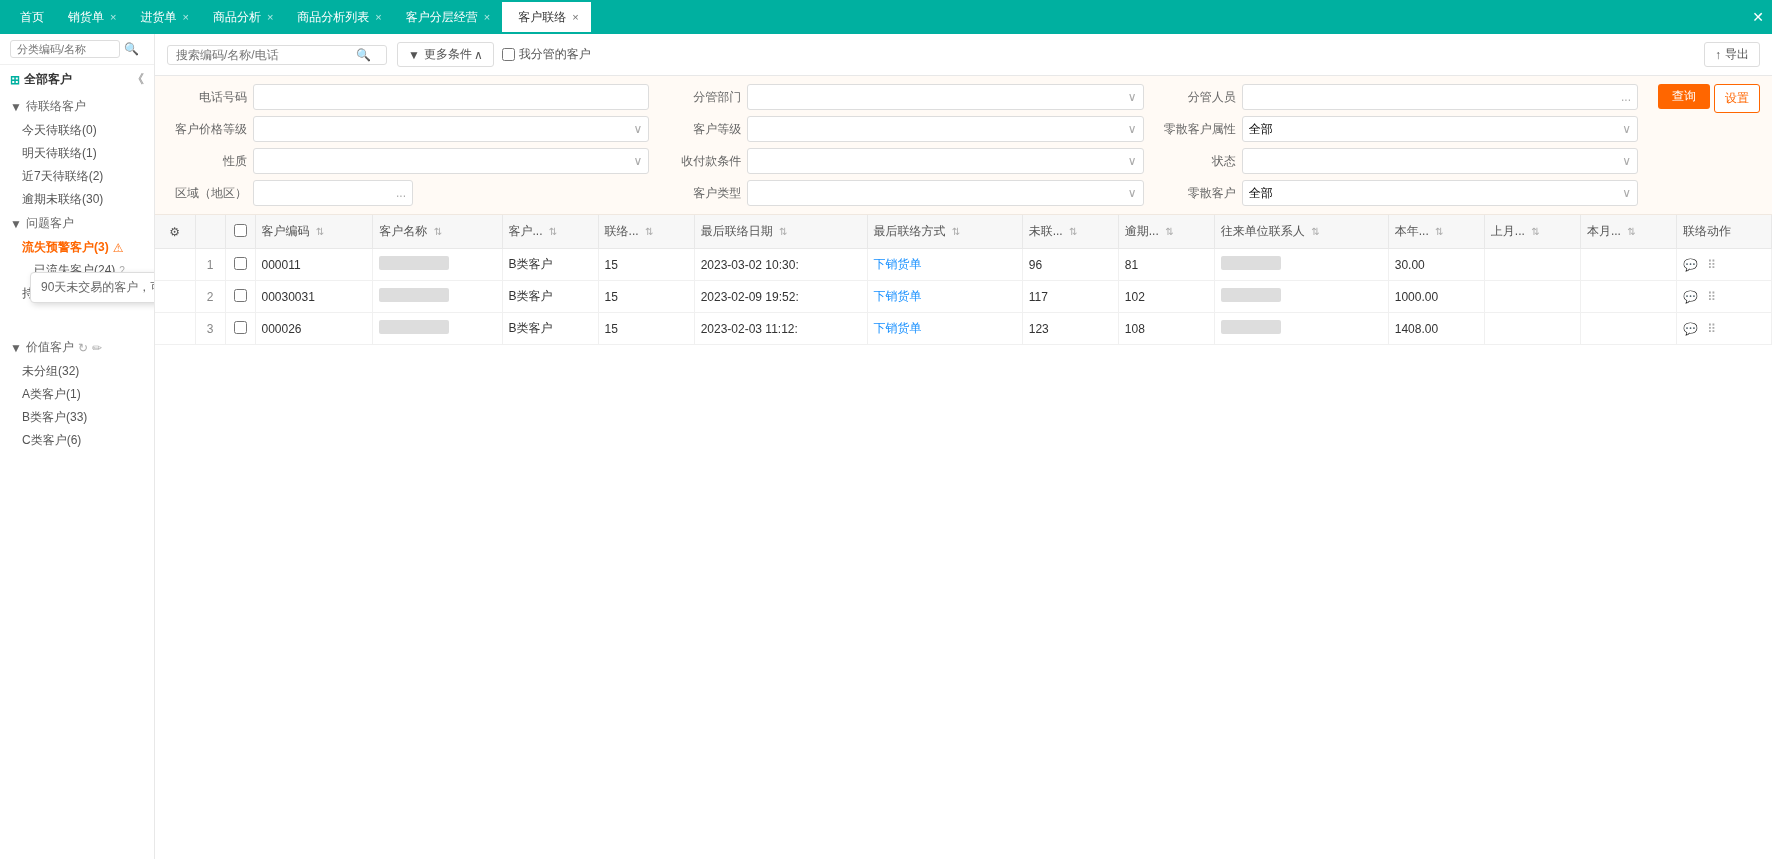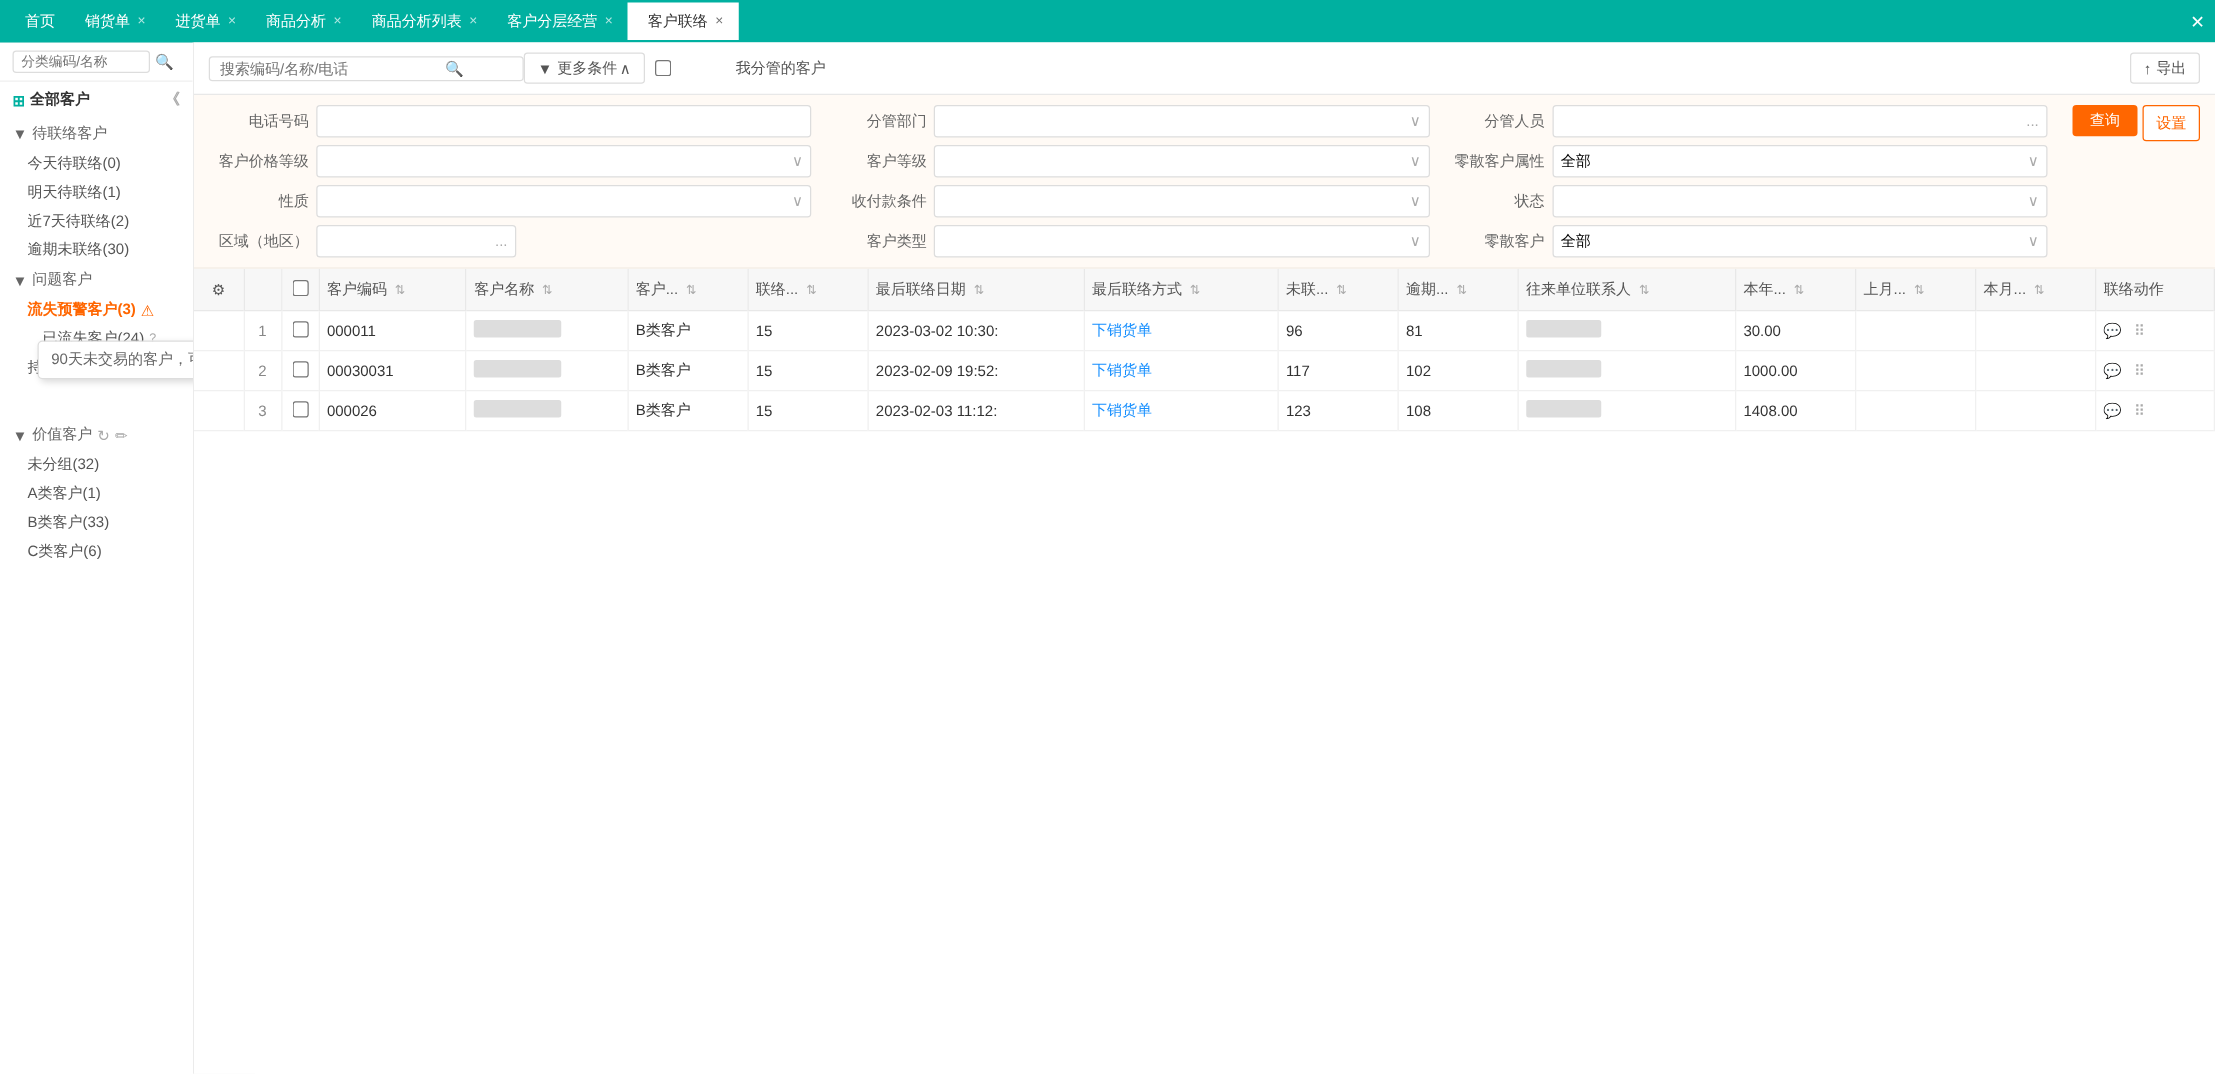--- a/index.html
+++ b/index.html
@@ -112,21 +112,22 @@
       padding: 8px 12px;
       border-bottom: 1px solid #e8e8e8;
       background: white;
     }
     .toolbar-search {
       display: flex;
       align-items: center;
       border: 1px solid #ddd;
       border-radius: 3px;
       padding: 2px 8px;
-      width: 252px;
+      width: 220px;
+      margin-right: 10px;
     }
     .toolbar-search input {
       border: none;
       outline: none;
       font-size: 12px;
       width: 180px;
     }
     .toolbar-btn {
       display: flex;
       align-items: center;
@@ -428,21 +429,21 @@
     <div class="toolbar">
       <div class="toolbar-search">
         <input type="text" style="border: none; outline: none; font-size: 12px; width: 180px;" placeholder="搜索编码/名称/电话">
         <span style="color:#ff6600;cursor:pointer;">🔍</span>
       </div>
       <div class="toolbar-btn">
         <span>▼</span>
         <span style="margin-left:4px;">更多条件</span>
         <span style="margin-left:2px;">∧</span>
       </div>
-      <label style="display:flex;align-items:center;cursor:pointer;font-size:12px;color:#555;gap:48px;">
+      <label style="display:flex;align-items:center;cursor:pointer;font-size:12px;color:#555;">
         <input type="checkbox" style="margin-right: 4px;">
         <span>我分管的客户</span>
       </label>
       <div class="toolbar-right">
         <div class="export-btn">
           <span>↑</span>
           <span style="margin-left:4px;">导出</span>
         </div>
       </div>
     </div>

